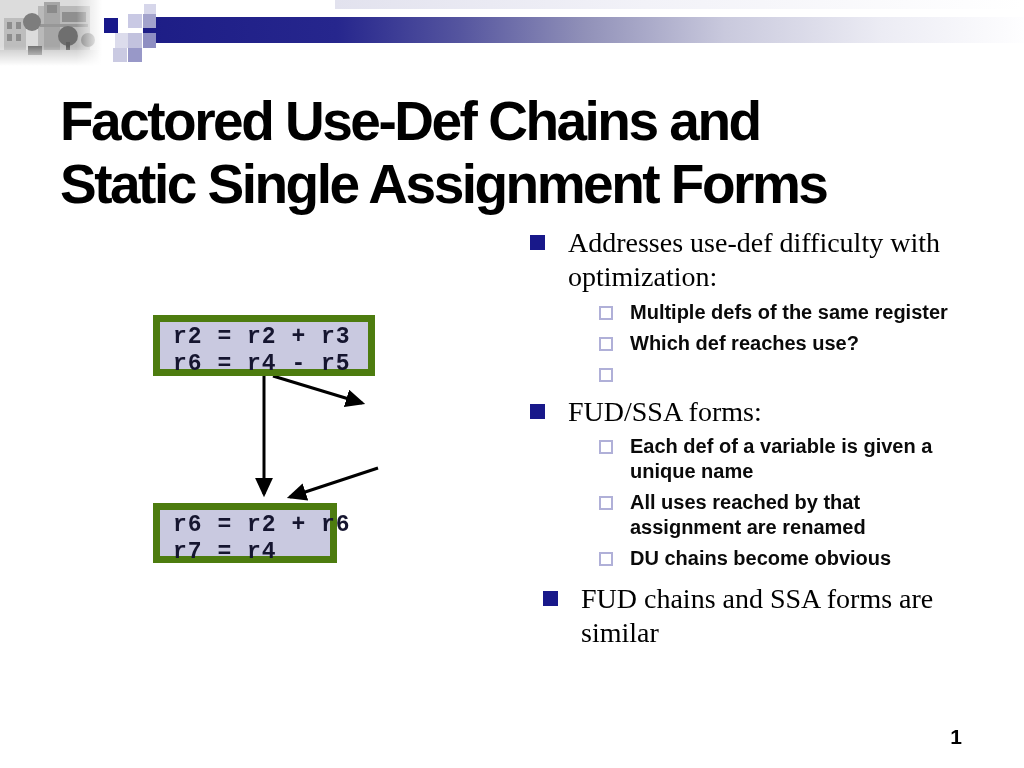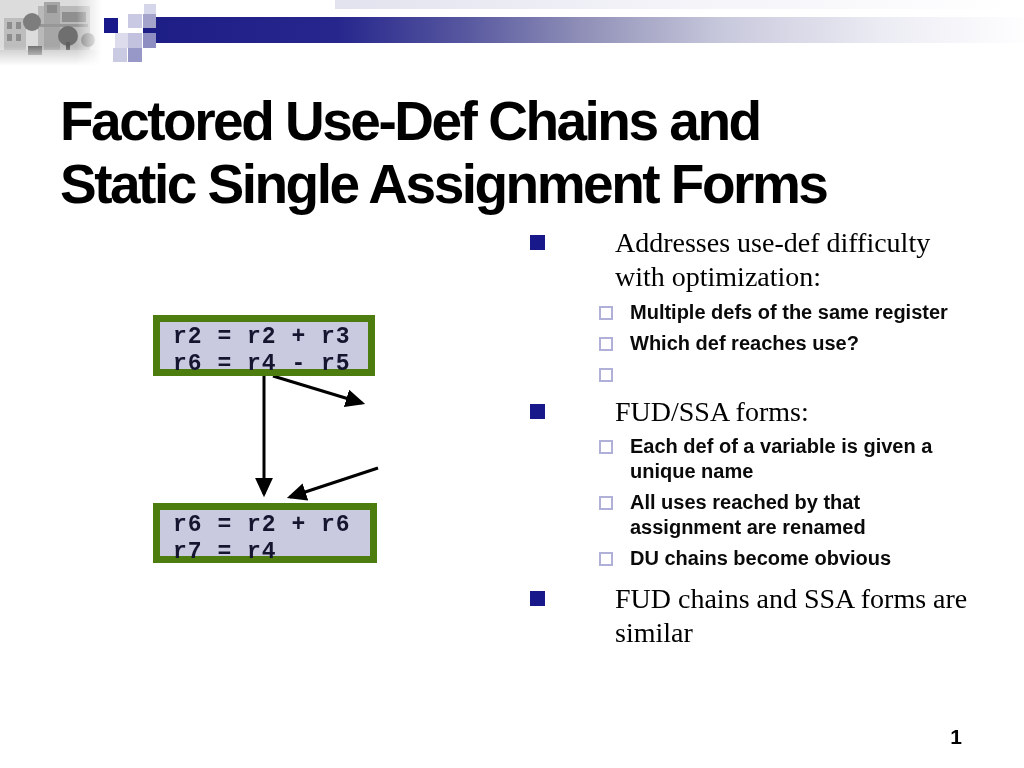--- a/index.html
+++ b/index.html
@@ -22,28 +22,28 @@
 
   
   #diagram{position:absolute;left:140px;top:295px;width:345px;height:285px;}
   #diagram svg{position:absolute;left:0;top:0;}
   .cbox{position:absolute;background:#c9c9e0;border:7px solid #4d7c0f;
     box-sizing:border-box;color:#15152f;font-family:"Liberation Mono","DejaVu Sans Mono",monospace;
     font-weight:bold;font-size:23px;line-height:27px;letter-spacing:1px;}
   .cbox .cline{white-space:pre;padding-left:13px;}
   .cbox1{left:13px;top:20px;width:222px;height:61px;padding-top:2px;}
   .cbox2{left:158px;top:113px;width:172px;height:60px;padding-top:4px;}
-  .cbox3{left:13px;top:208px;width:224px;height:60px;padding-top:2px;}
+  .cbox3{left:13px;top:208px;width:184px;height:60px;padding-top:2px;}
 
   
   #bullets{position:absolute;left:528px;top:226px;width:458px;}
   .l1{display:flex;font-family:"Liberation Serif",serif;font-size:28px;
       line-height:34px;color:#000;}
   .l1 .mk{flex:none;width:15px;height:15px;background:#18188a;margin:9px 23px 0 2px;}
-  .l1 .tx{width:392px;margin-left:47px;}
+  .l1 .tx{width:392px;}
   .l2{display:flex;font-family:"Liberation Sans",sans-serif;font-weight:bold;
       font-size:20px;line-height:25px;color:#0a0a0a;}
   .l2 .mk{flex:none;width:10px;height:10px;border:2px solid #b0b0d8;
       background:#fff;margin:6px 17px 0 71px;}
   .l2 .tx{width:318px;}
   .m-sub{margin-top:6px;}
   .m-sub-sm{margin-top:5px;}
   .m-sec{margin-top:13px;}
   .m-sec2{margin-top:11px;justify-content:center;}
 

